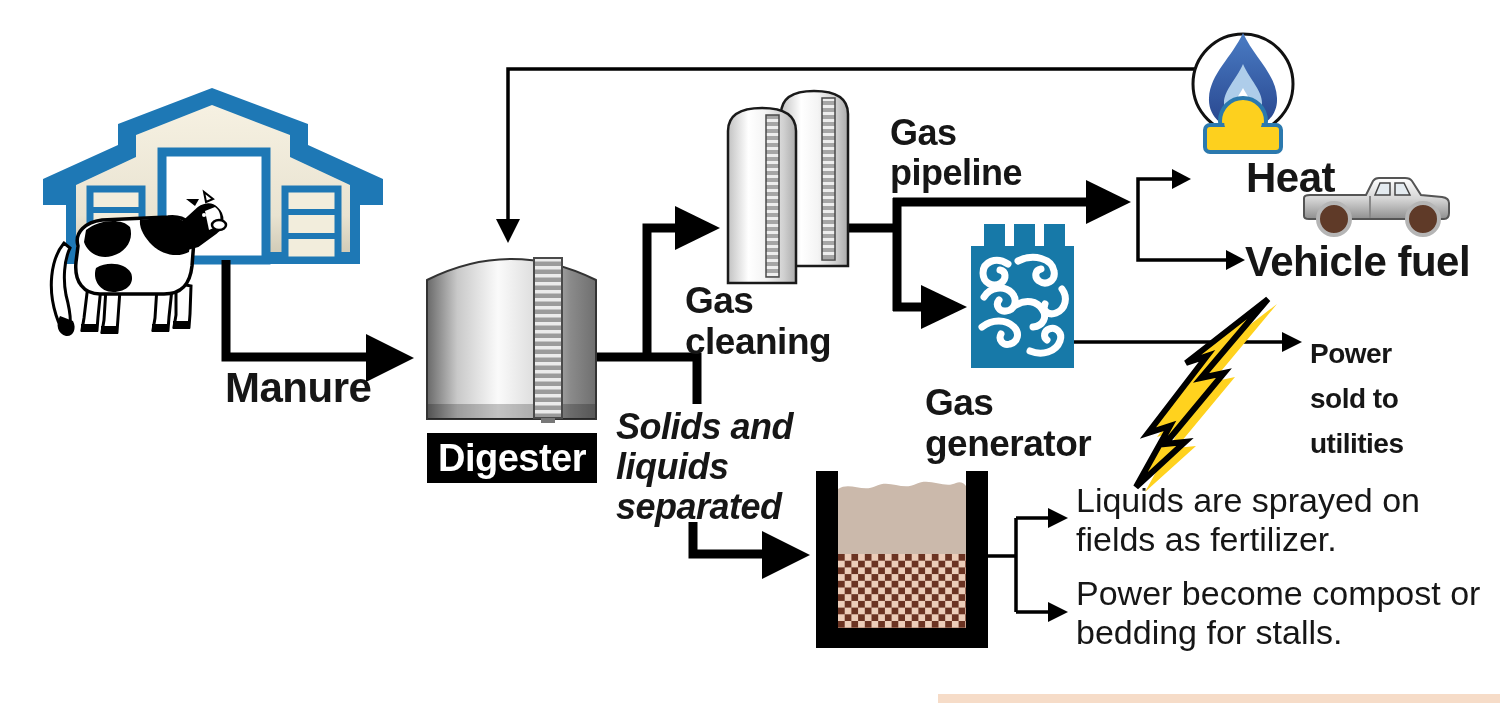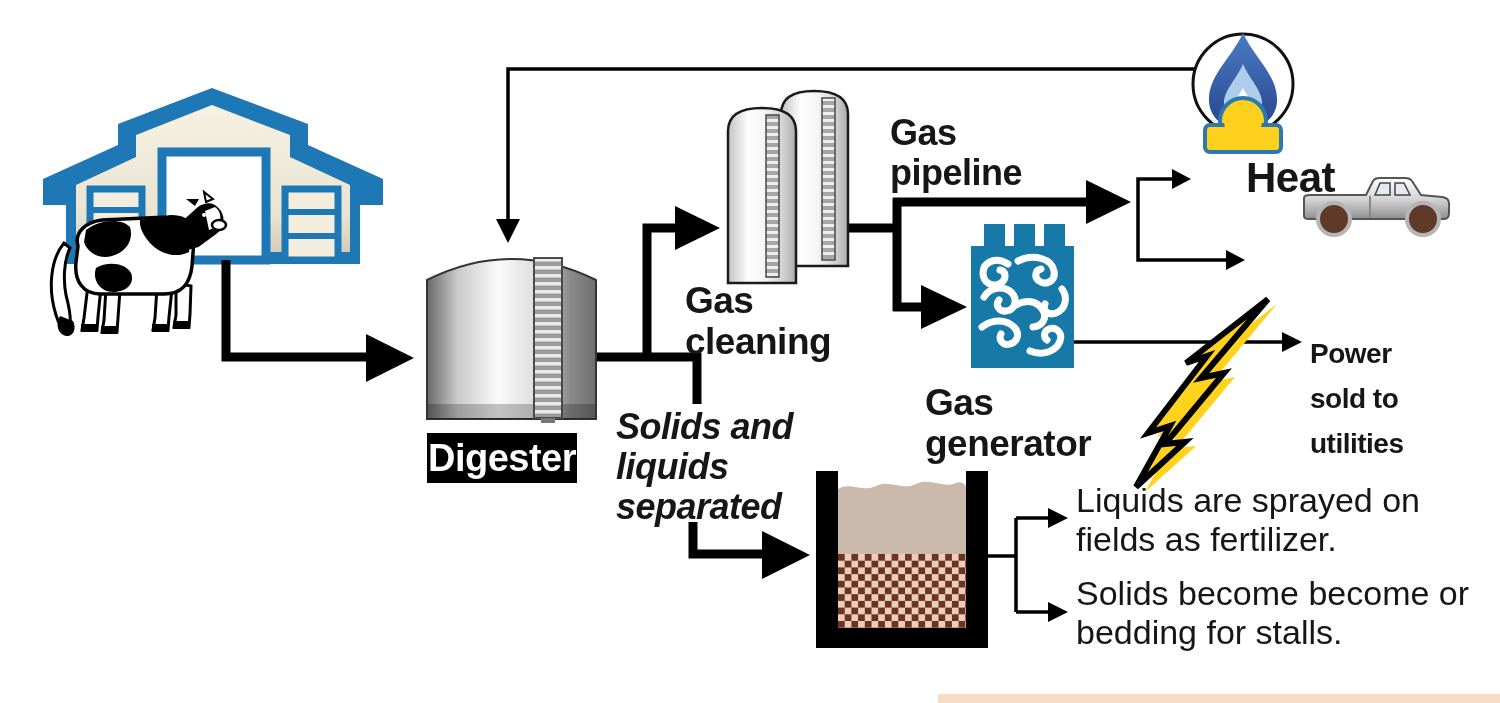--- a/index.html
+++ b/index.html
@@ -6,21 +6,21 @@
   #stage{position:relative;width:1500px;height:703px;background:#fff;overflow:hidden;
          font-family:"Liberation Sans","DejaVu Sans",sans-serif;}
   #stage svg{position:absolute;left:0;top:0;}
   .lbl{position:absolute;color:var(--label_black,#161616);font-weight:bold;
        letter-spacing:-0.5px;white-space:pre-line;line-height:1.08;}
   .lbl.center{}
   .lbl.regular{font-weight:400;letter-spacing:0;}
   .sz-big{font-size:42px;}
   .sz-mid{font-size:37px;line-height:41px;}
   .sz-note{font-size:34px;line-height:39px;}
-  #digester-label{position:absolute;left:427px;top:433px;width:150px;height:50px;
+  #digester-label{position:absolute;left:427px;top:433px;width:170px;height:50px;
        background:#000;color:#fff;font-weight:bold;font-size:38px;line-height:50px;
        text-align:center;letter-spacing:-0.5px;}
 </style>
 </head>
 <body>
 
 <div id="stage">
 
 <svg width="1500" height="703" viewBox="0 0 1500 703">
   <defs>
@@ -201,32 +201,34 @@
 
   <g>
     <path d="M838,489 C850,481 862,493 876,486 C890,479 902,491 916,484 C930,477 944,489 956,483 C960,481 964,483 966,486 L966,554 L838,554 Z" style="fill:var(--liquid_tan)"></path>
     <rect x="838" y="554" width="128" height="74" fill="url(#checkerPat)"></rect>
     <rect x="816" y="471" width="22" height="177" fill="#000"></rect>
     <rect x="966" y="471" width="22" height="177" fill="#000"></rect>
     <rect x="816" y="628" width="172" height="20" fill="#000"></rect>
   </g>
 </svg>
 
+<div class="lbl sz-big" style="left:225px;top:365px;">Manure</div>
 <div id="digester-label">Digester</div>
 <div class="lbl sz-mid center" style="left:685px;top:280px;width:200px;">Gas
 cleaning</div>
 <div class="lbl center" style="left:890px;top:113px;width:200px;font-size:36px;line-height:40px;">Gas
 pipeline</div>
 <div class="lbl sz-big" style="left:1198px;top:155px;margin-left:48px;">Heat</div>
+<div class="lbl sz-big" style="left:1245px;top:239px;">Vehicle fuel</div>
 <div class="lbl sz-mid center" style="left:925px;top:382px;width:200px;">Gas
 generator</div>
 <div class="lbl" style="left:1310px;top:331px;font-size:28px;line-height:45px;">Power
 sold to
 utilities</div>
 <div class="lbl center" style="left:616px;top:407px;width:200px;font-size:36px;line-height:40px;font-style:italic;">Solids and
 liquids
 separated</div>
 <div class="lbl regular sz-note" style="left:1076px;top:481px;">Liquids are sprayed on
 fields as fertilizer.</div>
-<div class="lbl regular sz-note" style="left:1076px;top:574px;">Solids become become or
+<div class="lbl regular sz-note" style="left:1076px;top:574px;">Power become compost or
 bedding for stalls.</div>
 
 </div>
 
 </body></html>

